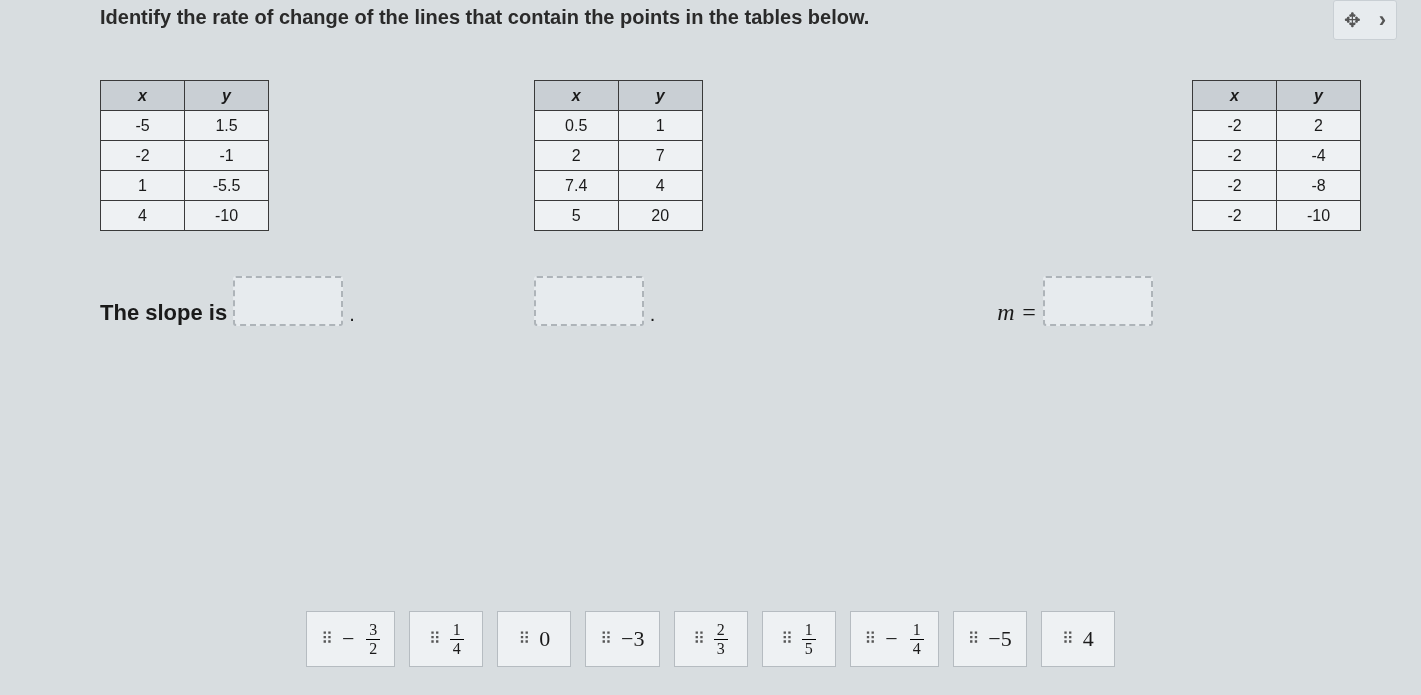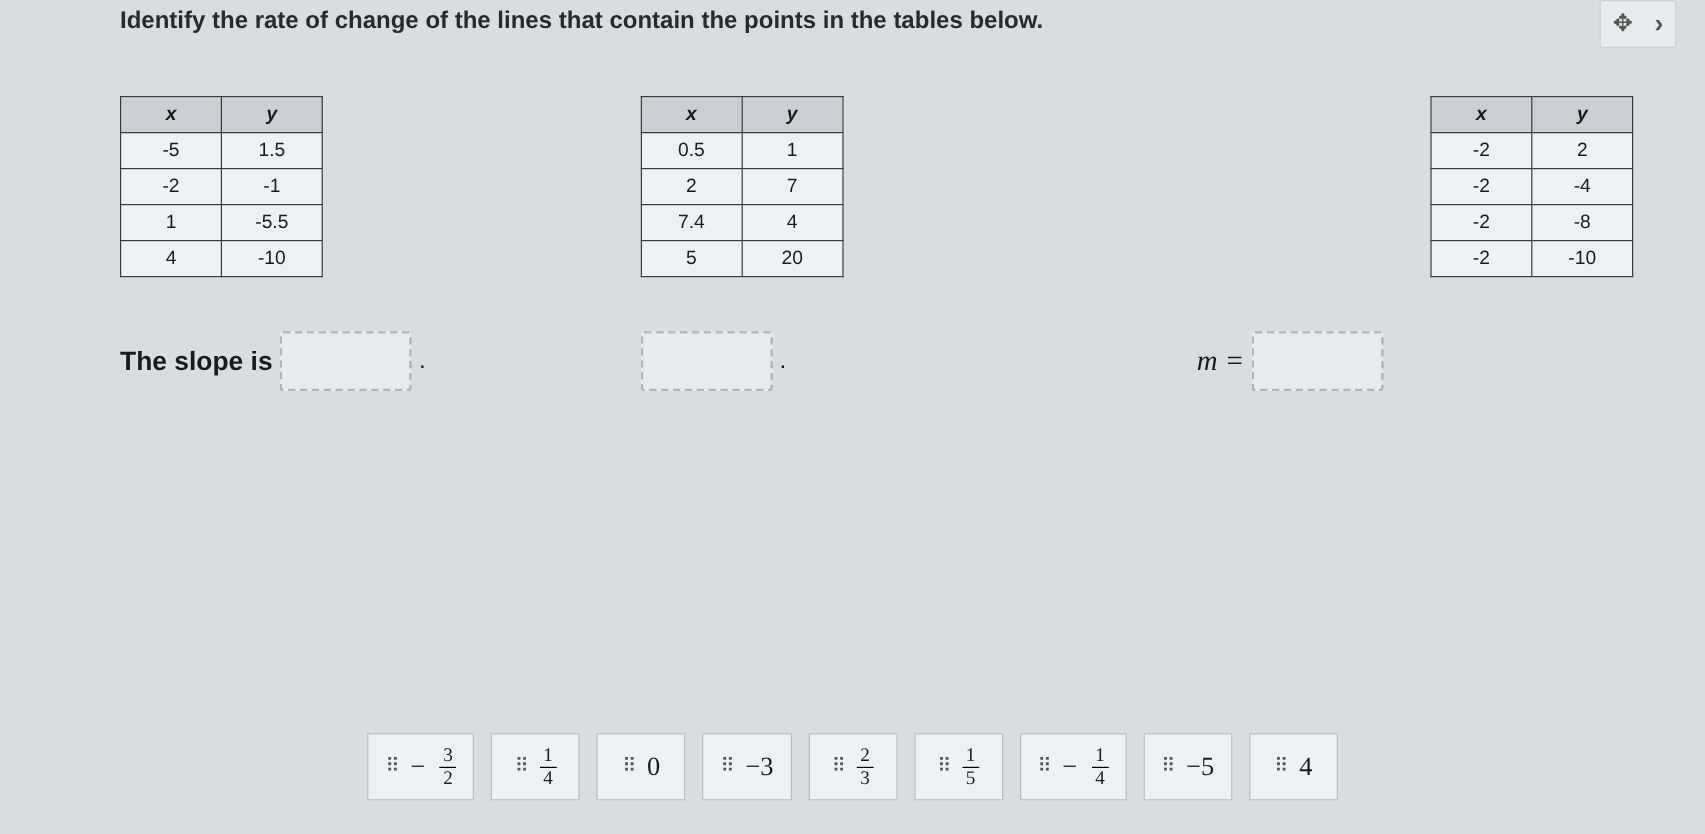--- a/index.html
+++ b/index.html
@@ -63,21 +63,21 @@
     font-weight: 500;
   }
   table.data th {
     background: #c9cfd4;
     font-style: italic;
     font-weight: 700;
   }
 
   .answer-row {
     display: flex;
-    align-items: center;
+    align-items: flex-end;
     margin-top: 45px;
     gap: 6px;
   }
   .answer-label {
     font-size: 22px;
     font-weight: 700;
   }
   .answer-label.math {
     font-family: 'Times New Roman', serif;
     font-style: italic;

